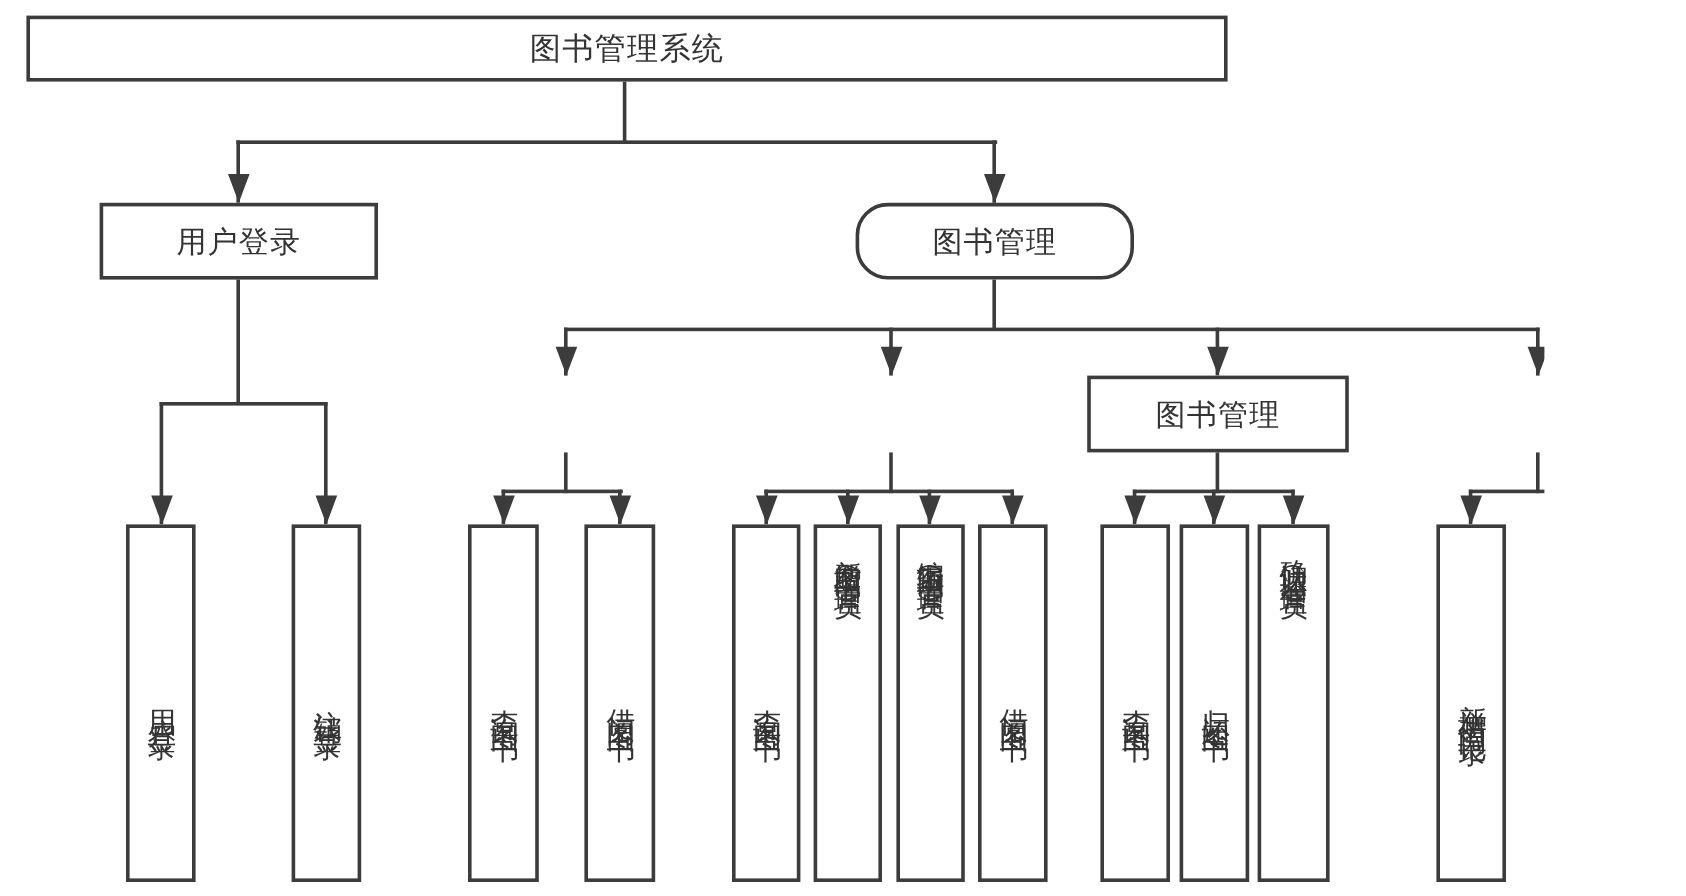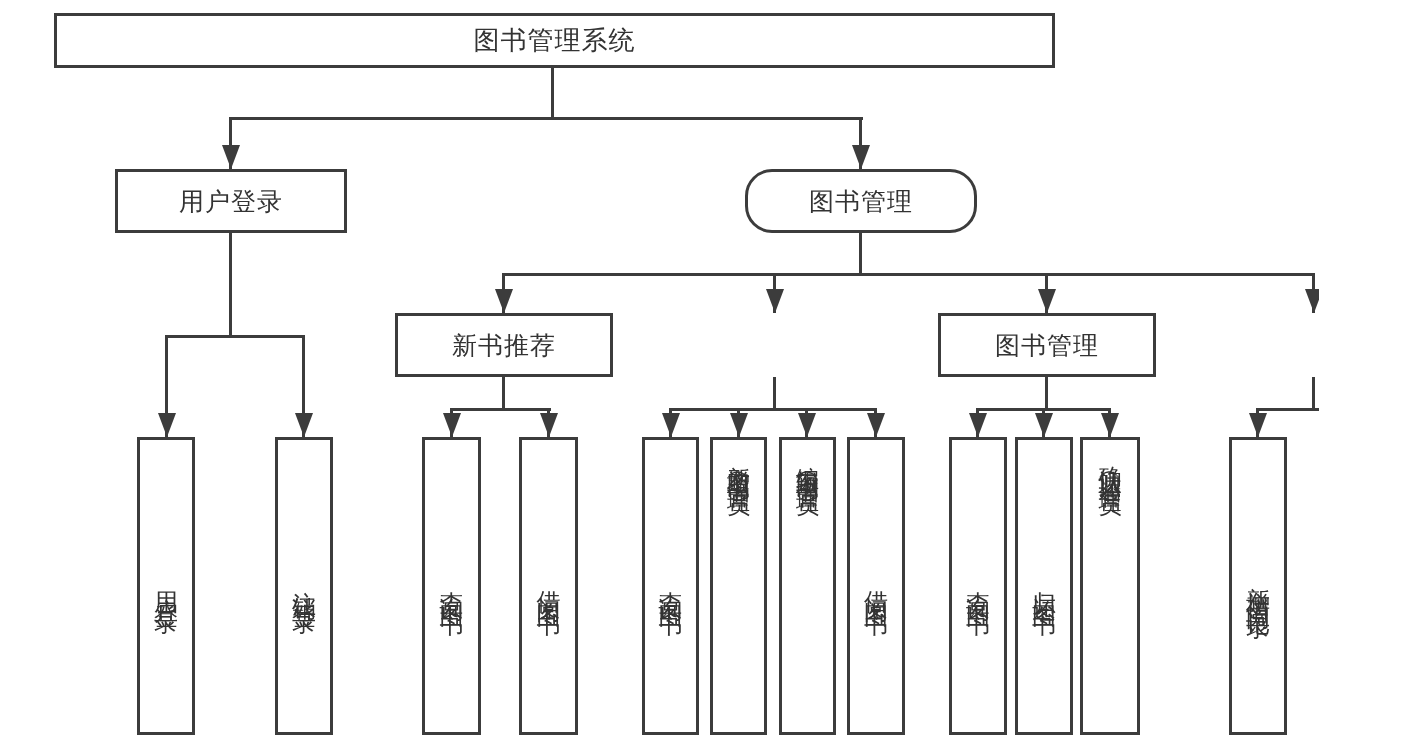--- a/index.html
+++ b/index.html
@@ -1,18 +1,18 @@
 <!DOCTYPE html>
 <html><head>
 <meta charset="utf-8">
 <style>
   html,body { margin:0; padding:0; background:#ffffff; }
   .canvas {
     position:relative; width:1287px; height:747px; background:#ffffff;
-    font-family:"Liberation Sans", sans-serif; color:#333333; overflow:hidden;margin-left:32px;
+    font-family:"Liberation Sans", sans-serif; color:#333333; overflow:hidden;
   }
   .node {
     position:absolute; background:#ffffff; border:3px solid #3c3c3c;
     box-sizing:border-box; display:flex; align-items:center; justify-content:center;
     text-align:center;
   }
   .h-label { font-size:25px; letter-spacing:1px; white-space:nowrap; }
   .root-label { font-size:26px; }
   .leaf {
     writing-mode:vertical-rl; text-orientation:mixed;
@@ -67,23 +67,20 @@
   <div class="hline" style="left:470px; top:273px; width:813px;"></div>
   <div class="vline" style="left:470px; top:273px; height:40px;"></div>
   <div class="arrow" style="left:463px; top:289px;"></div>
   <div class="vline" style="left:741px; top:273px; height:40px;"></div>
   <div class="arrow" style="left:734px; top:289px;"></div>
   <div class="vline" style="left:1013px; top:273px; height:40px;"></div>
   <div class="arrow" style="left:1006px; top:289px;"></div>
   <div class="vline" style="left:1280px; top:273px; height:40px;"></div>
   <div class="arrow" style="left:1273px; top:289px;"></div>
 
-  <div class="node" style="left:363px; top:313px; width:218px; height:64px;">
-    <span class="h-label">新书推荐</span>
-  </div>
   <div class="node" style="left:906px; top:313px; width:218px; height:64px;">
     <span class="h-label">图书管理</span>
   </div>
 
   <div class="vline" style="left:470px; top:377px; height:34px;"></div>
   <div class="hline" style="left:418px; top:408px; width:101px;"></div>
   <div class="vline" style="left:418px; top:408px; height:29px;"></div>
   <div class="arrow" style="left:411px; top:413px;"></div>
   <div class="vline" style="left:515px; top:408px; height:29px;"></div>
   <div class="arrow" style="left:508px; top:413px;"></div>

